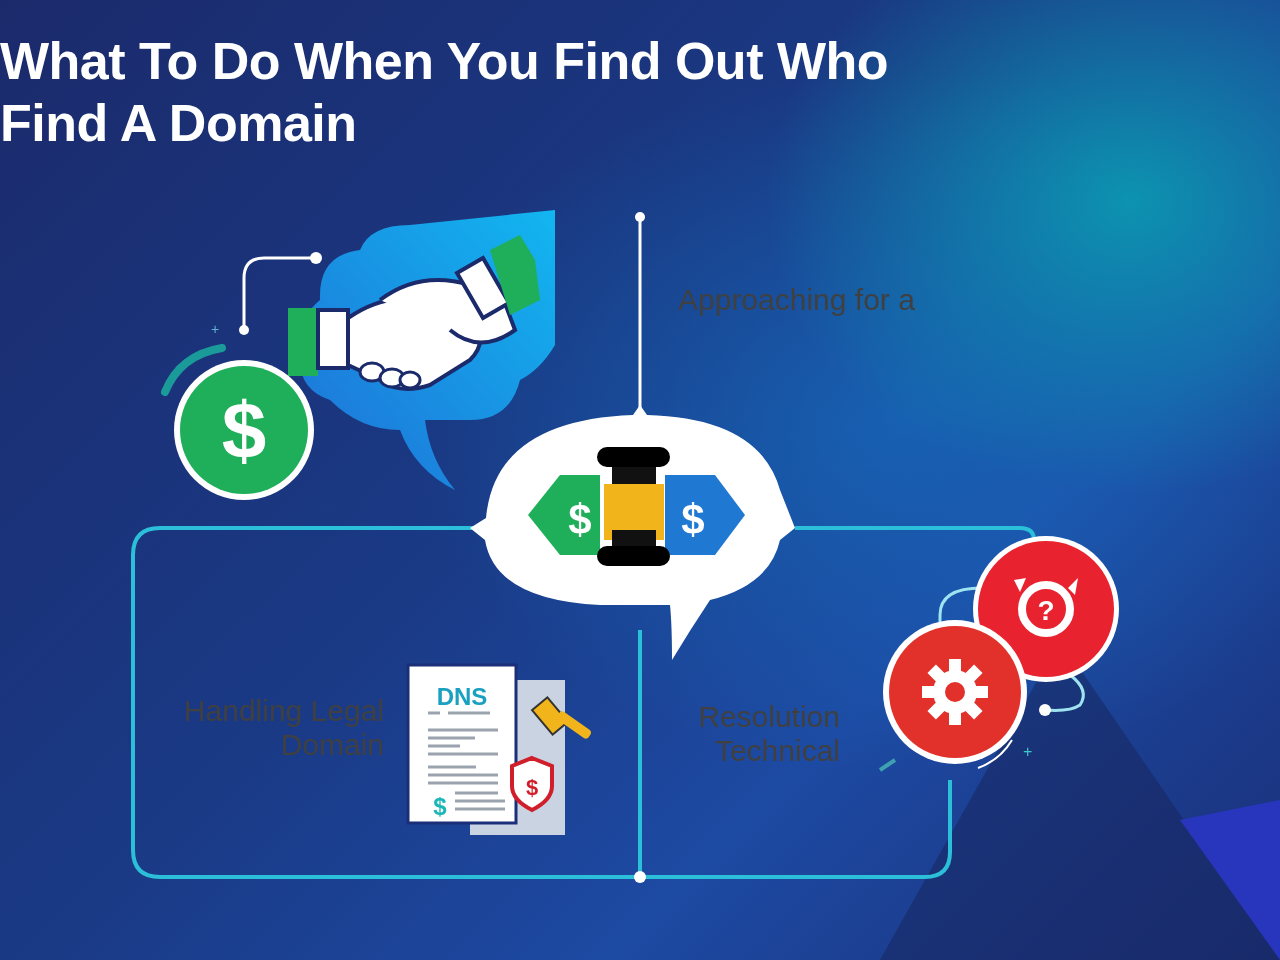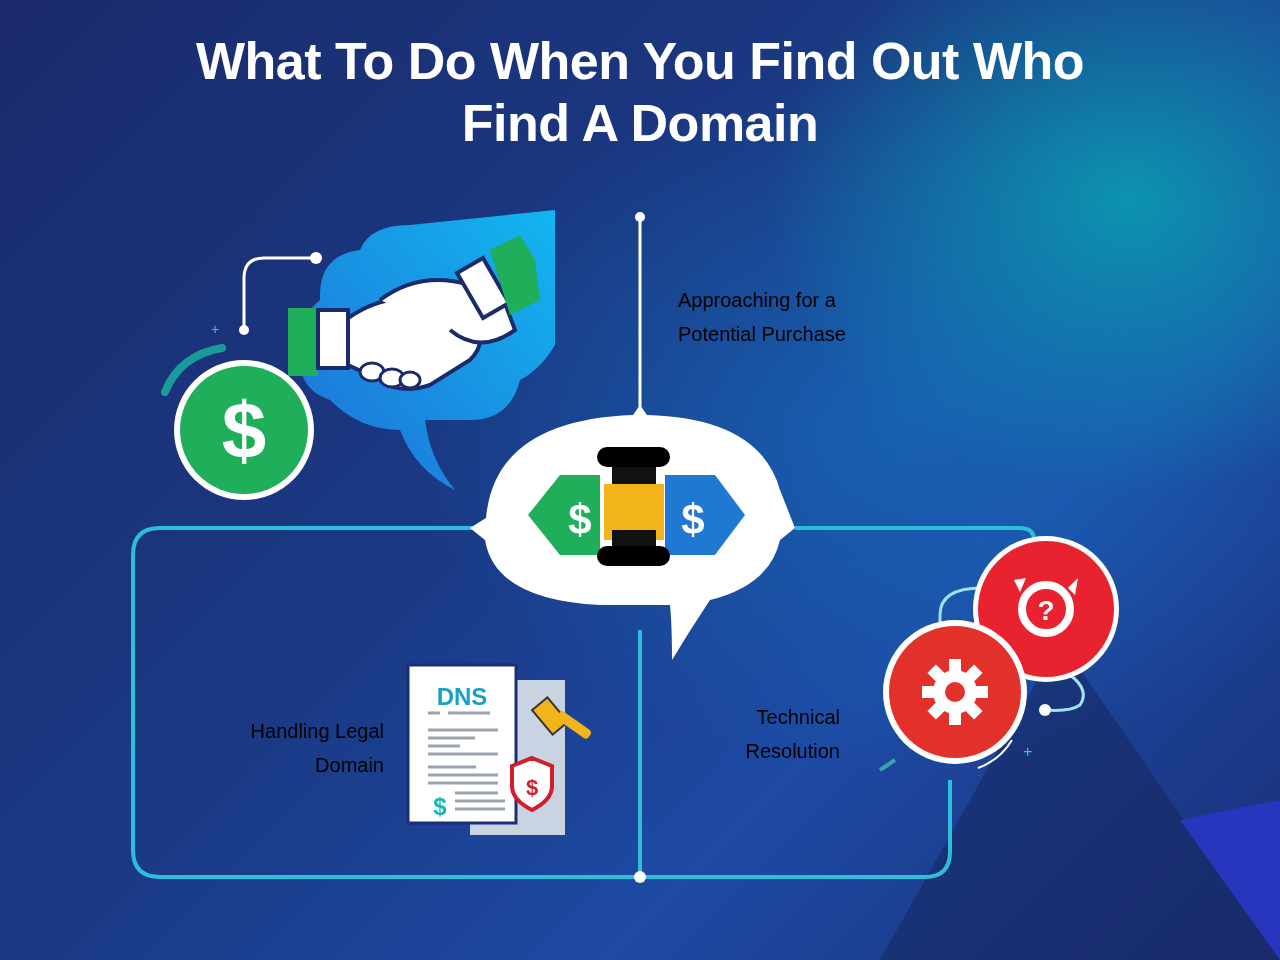--- a/index.html
+++ b/index.html
@@ -8,28 +8,28 @@
     font-family:"Liberation Sans", sans-serif;
     background:
       radial-gradient(ellipse 520px 420px at 1130px 200px, rgba(10,160,180,0.85), rgba(10,160,180,0) 70%),
       radial-gradient(ellipse 700px 500px at 900px 420px, rgba(20,120,200,0.55), rgba(20,120,200,0) 70%),
       linear-gradient(135deg, #1b2a6b 0%, #1a3a86 45%, #1d4aa3 70%, #1a2f78 100%);
   }
   .shadow-tri {
     position:absolute; left:0; top:0; width:1280px; height:960px; pointer-events:none;
   }
   .title {
-    position:absolute; top:30px; left:0; width:1280px; text-align:center;
+    position:absolute; top:30px; left:0; width:1280px; 
     color:#ffffff; font-weight:bold; font-size:52px; line-height:62px; letter-spacing:-0.5px;
   }
   .label {
-    position:absolute; color:#000000; font-size:20px; line-height:34px;
+    position:absolute; color:#404040; font-size:30px; line-height:34px;
   }
   #lbl-purchase { left:678px; top:283px; text-align:left; }
-  #lbl-legal { left:130px; top:714px; width:254px; text-align:right; }
+  #lbl-legal { left:130px; top:694px; width:254px; text-align:right; }
   #lbl-tech { left:640px; top:700px; width:200px; text-align:right; }
   svg.layer { position:absolute; left:0; top:0; }
 </style>
 </head>
 <body>
 
 <svg class="shadow-tri" width="1280" height="960">
   <polygon points="1060,640 1280,960 880,960" fill="#17265e" opacity="0.55"></polygon>
   <polygon points="1180,820 1280,960 1280,800" fill="#2a36c4" opacity="0.9"></polygon>
 </svg>
@@ -151,24 +151,23 @@
       <circle r="10" fill="#e2312b"></circle>
     </g>
   </g>
   <text x="1023" y="757" font-family="Liberation Sans, sans-serif" font-size="16" fill="#3fc6c6">+</text>
   <line x1="880" y1="770" x2="895" y2="760" stroke="#3fa0b0" stroke-width="4"></line>
   <path d="M978,768 Q1000,760 1012,740" fill="none" stroke="#ffffff" stroke-width="2"></path>
 </svg>
 
 <div id="lbl-purchase" class="label">
   <div>Approaching for a</div>
-  <div>Potential Purchase</div>
 </div>
 
 <div id="lbl-legal" class="label">
   <div>Handling Legal</div>
   <div>Domain</div>
 </div>
 
 <div id="lbl-tech" class="label">
+  <div>Resolution</div>
   <div>Technical</div>
-  <div>Resolution</div>
 </div>
 
 </body></html>

